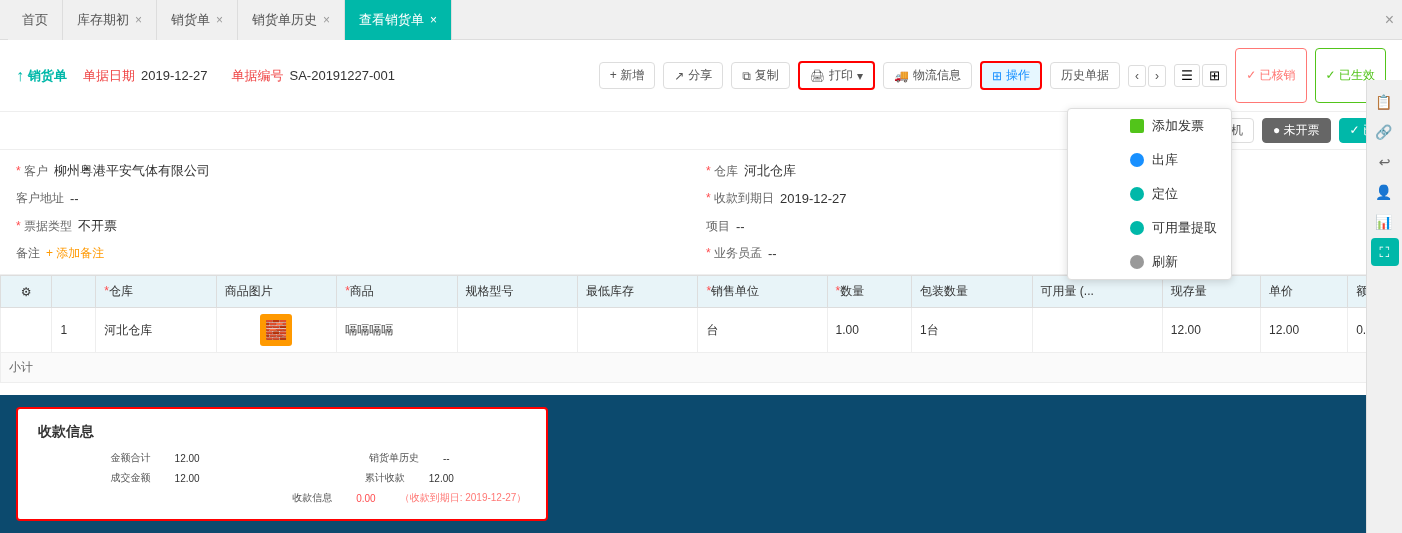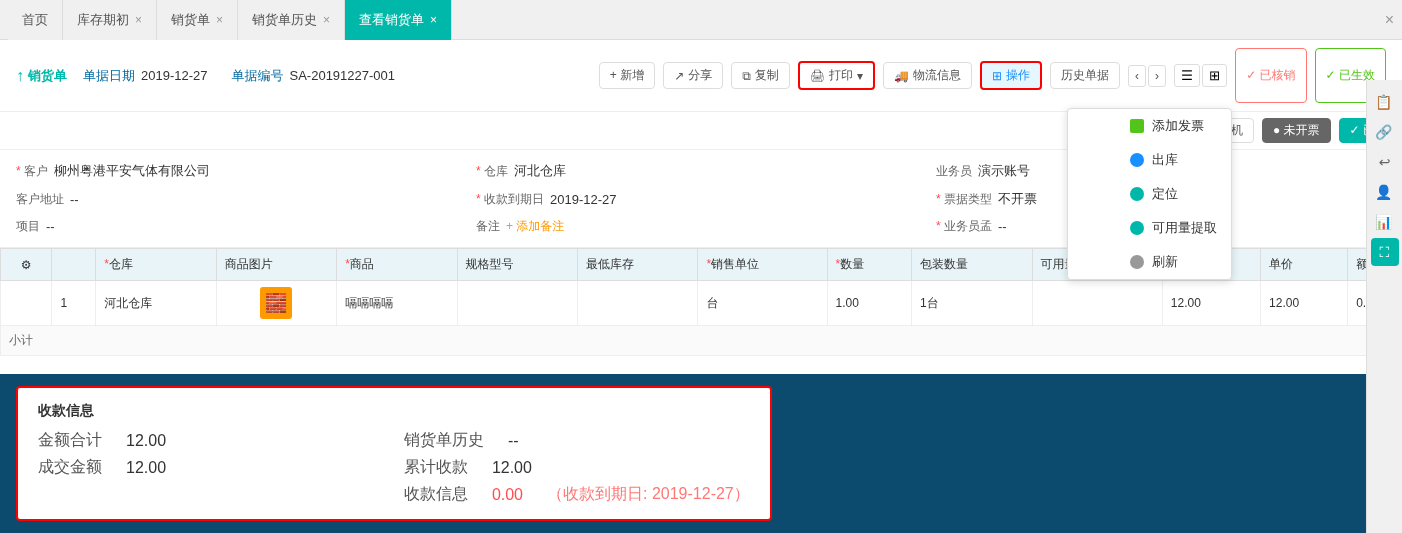--- a/index.html
+++ b/index.html
@@ -39,21 +39,21 @@
       display: flex; align-items: center;
       padding: 8px 16px; border-bottom: 1px solid #eee;
       background: #fff; gap: 16px;
     }
     .doc-type-badge {
       display: flex; align-items: center; gap: 4px;
       color: #00b8a9; font-size: 13px; font-weight: bold;
     }
     .doc-meta { display: flex; align-items: center; gap: 24px; font-size: 13px; color: #333; }
     .doc-meta-item { display: flex; align-items: center; gap: 6px; }
-    .doc-meta-label { color: #0369a1; }
+    .doc-meta-label { color: #ef4444; }
 
     
     .toolbar-actions {
       margin-left: auto; display: flex; align-items: center; gap: 8px;
     }
     .btn-action {
       display: flex; align-items: center; gap: 4px;
       padding: 4px 10px; border: 1px solid #ddd; border-radius: 4px;
       background: #fff; cursor: pointer; font-size: 12px; color: #555;
     }
@@ -83,21 +83,21 @@
       display: flex; align-items: center; gap: 3px;
       padding: 3px 10px; border: 1px solid #ddd; border-radius: 4px;
       background: #fff; cursor: pointer; font-size: 12px; color: #555;
     }
     .btn-sm.btn-mobile { color: #555; }
     .btn-sm.btn-unopened { background: #666; color: #fff; border-color: #666; }
     .btn-sm.btn-confirmed { background: #00b8a9; color: #fff; border-color: #00b8a9; }
 
     
     .form-section {
-      padding: 12px 16px; display: grid; grid-template-columns: 1fr 1fr 1fr;
+      padding: 12px 16px; display: grid; grid-template-columns: 1fr 1fr;
       gap: 10px; border-bottom: 1px solid #eee; background: #fff;
     }
     .form-row { display: flex; align-items: center; gap: 6px; }
     .form-label { color: #666; font-size: 12px; white-space: nowrap; }
     .form-label.required::before { content: "* "; color: #ff4d4f; }
     .form-value { color: #333; font-size: 13px; }
     .add-note { color: #ff9900; cursor: pointer; font-size: 12px; }
 
     
     .table-wrapper {
@@ -117,21 +117,21 @@
     
     .bottom-section {
       display: flex; padding: 12px 16px; background: #0c4a6e;
     }
     .info-box {
       border: 2px solid red; border-radius: 4px; padding: 14px 20px;
       min-width: 520px; background: #fff;
     }
     .info-box-title { font-size: 14px; font-weight: bold; margin-bottom: 10px; color: #333; }
     .info-grid { display: grid; grid-template-columns: 1fr 1fr; gap: 6px 20px; }
-    .info-row { display: flex; align-items: center; gap: 24px; font-size: 16px; }
+    .info-row { display: flex; align-items: center; gap: 24px; font-size: 10px; justify-content: center; }
     .info-label { color: #555; white-space: nowrap; }
     .info-value { color: #333; }
     .info-value-red { color: #ff4d4f; }
     .info-value-date { color: #ff7875; }
 
     
     .dropdown-overlay {
       position: absolute; top: 68px; right: 170px;
       background: #fff; border: 1px solid #ddd; border-radius: 4px;
       box-shadow: 0 2px 8px rgba(0,0,0,0.15); z-index: 100;
@@ -260,24 +260,20 @@
     </div>
 
     <div class="form-section">
       <div class="form-row">
         <span class="form-label required">客户</span>
         <span class="form-value">柳州粤港平安气体有限公司</span>
       </div>
       <div class="form-row">
         <span class="form-label required">仓库</span>
         <span class="form-value">河北仓库</span>
-      </div>
-      <div class="form-row">
-        <span class="form-label">业务员</span>
-        <span class="form-value">演示账号</span>
       </div>
       <div class="form-row">
         <span class="form-label">客户地址</span>
         <span class="form-value">--</span>
       </div>
       <div class="form-row">
         <span class="form-label required">收款到期日</span>
         <span class="form-value">2019-12-27</span>
       </div>
       <div class="form-row">

